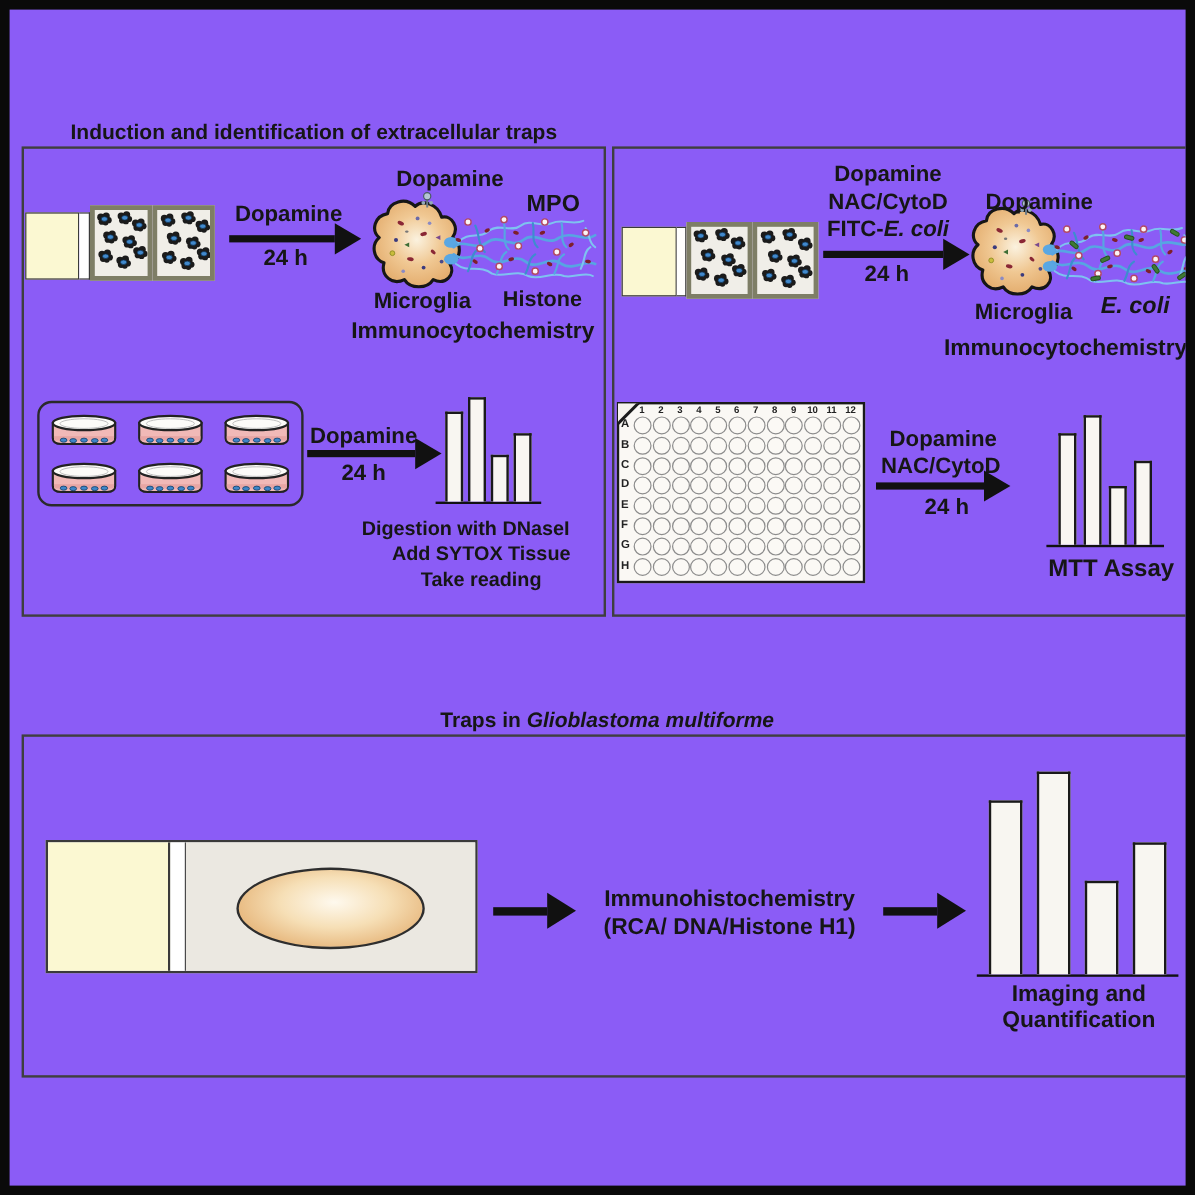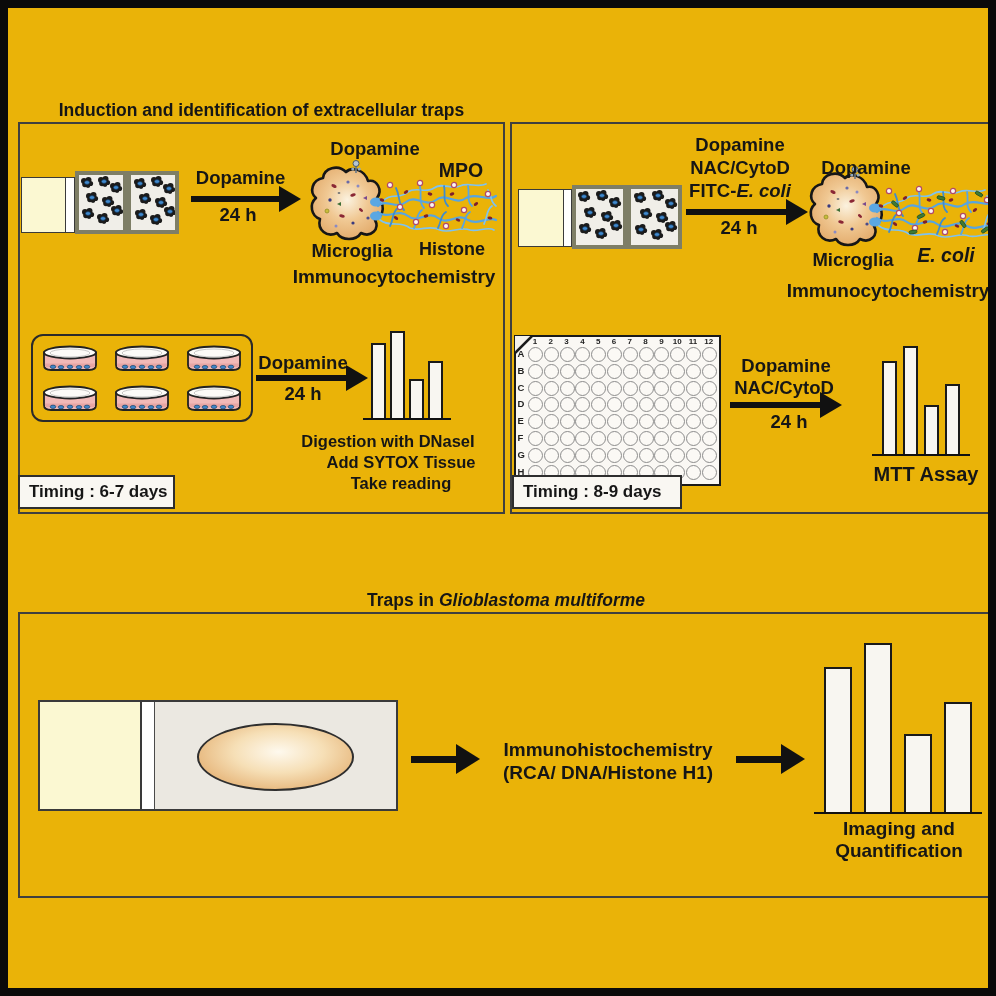--- a/index.html
+++ b/index.html
@@ -1,19 +1,19 @@
 <!DOCTYPE html>
 <html><head>
 <meta charset="utf-8">
 <style>
   html,body{margin:0;padding:0;background:#888;}
   *{box-sizing:border-box;}
   .canvas{
     position:relative;width:996px;height:996px;margin:0 auto;
-    background:#eab308;border:8px solid #0A0A0A;overflow:hidden;
+    background:#8b5cf6;border:8px solid #0A0A0A;overflow:hidden;
     font-family:"Liberation Sans","DejaVu Sans",sans-serif;color:#161616;
   }
   .abs{position:absolute;}
   .panel{position:absolute;border:2px solid #3F3F3F;}
   .lbl{position:absolute;font-weight:bold;color:#161616;text-align:center;line-height:1.15;}
   .it{font-style:italic;}
   .arrow{position:absolute;display:flex;align-items:center;height:28px;}
   .abody{background:#111;height:6px;flex:1;}
   .ahead{width:0;height:0;border-left:22px solid #111;border-top:13px solid transparent;border-bottom:13px solid transparent;}
   .arrow.big .abody{height:7px;}
@@ -211,23 +211,20 @@
       <div class="bar" style="height: 75px;"></div>
       <div class="bar" style="height: 87px;"></div>
       <div class="bar" style="height: 39px;"></div>
       <div class="bar" style="height: 57px;"></div>
     </div>
 
   <div class="lbl" style="left:280px;top:424px;width:200px;font-size:16.5px;">Digestion with DNaseI</div>
   <div class="lbl" style="left:293px;top:445px;width:200px;font-size:16.5px;">Add SYTOX Tissue</div>
   <div class="lbl" style="left:293px;top:466px;width:200px;font-size:16.5px;">Take reading</div>
 
-  <div class="timing" style="left:10px;top:467px;width:157px;height:34px;">
-    <span>Timing : 6-7 days</span>
-  </div>
 
   <div class="panel" style="left:502px;top:114px;width:486px;height:392px;"></div>
 
   <div class="abs" style="left:510px;top:177px;width:164px;height:64px;">
     <div class="slide-yellow" style="left:0;top:4px;width:46px;height:58px;"></div>
     <div class="slide-strip" style="left:46px;top:4px;width:8px;height:58px;"></div>
     <div class="chamber" style="left:54px;top:0;width:55px;height:64px;">
       <svg width="47" height="56">
         <use href="#mgcell" x="1" y="2"></use>
           <use href="#mgcell" x="19" y="1"></use>
@@ -407,23 +404,20 @@
   <div class="lbl" style="left:726px;top:403px;width:110px;font-size:18.5px;">24 h</div>
 
   <div class="chart" style="left:864px;top:337px;width:98px;height:111px;gap:6px;">
       <div class="bar" style="height: 93px;"></div>
       <div class="bar" style="height: 108px;"></div>
       <div class="bar" style="height: 49px;"></div>
       <div class="bar" style="height: 70px;"></div>
     </div>
   <div class="lbl" style="left:860px;top:455px;width:116px;font-size:20px;">MTT Assay</div>
 
-  <div class="timing" style="left:504px;top:467px;width:170px;height:34px;">
-    <span>Timing : 8-9 days</span>
-  </div>
 
   <div class="lbl" style="left:0;top:582px;width:996px;font-size:17.5px;">
     <span>Traps in </span><span class="it">Glioblastoma multiforme</span>
   </div>
   <div class="panel" style="left:10px;top:604px;width:976px;height:286px;"></div>
 
   <div class="abs" style="left:30px;top:692px;width:360px;height:111px;border:2px solid #3A3A3A;background:#FFFFFF;">
     <div class="abs" style="left:0;top:0;width:102px;height:107px;background:#FBF8D2;border-right:2px solid #3A3A3A;"></div>
     <div class="abs" style="left:102px;top:0;width:13px;height:107px;background:#FFFFFF;border-right:1.5px solid #4A4A4A;"></div>
     <div class="abs" style="left:115px;top:0;width:241px;height:107px;background:#EBE8E1;"></div>

